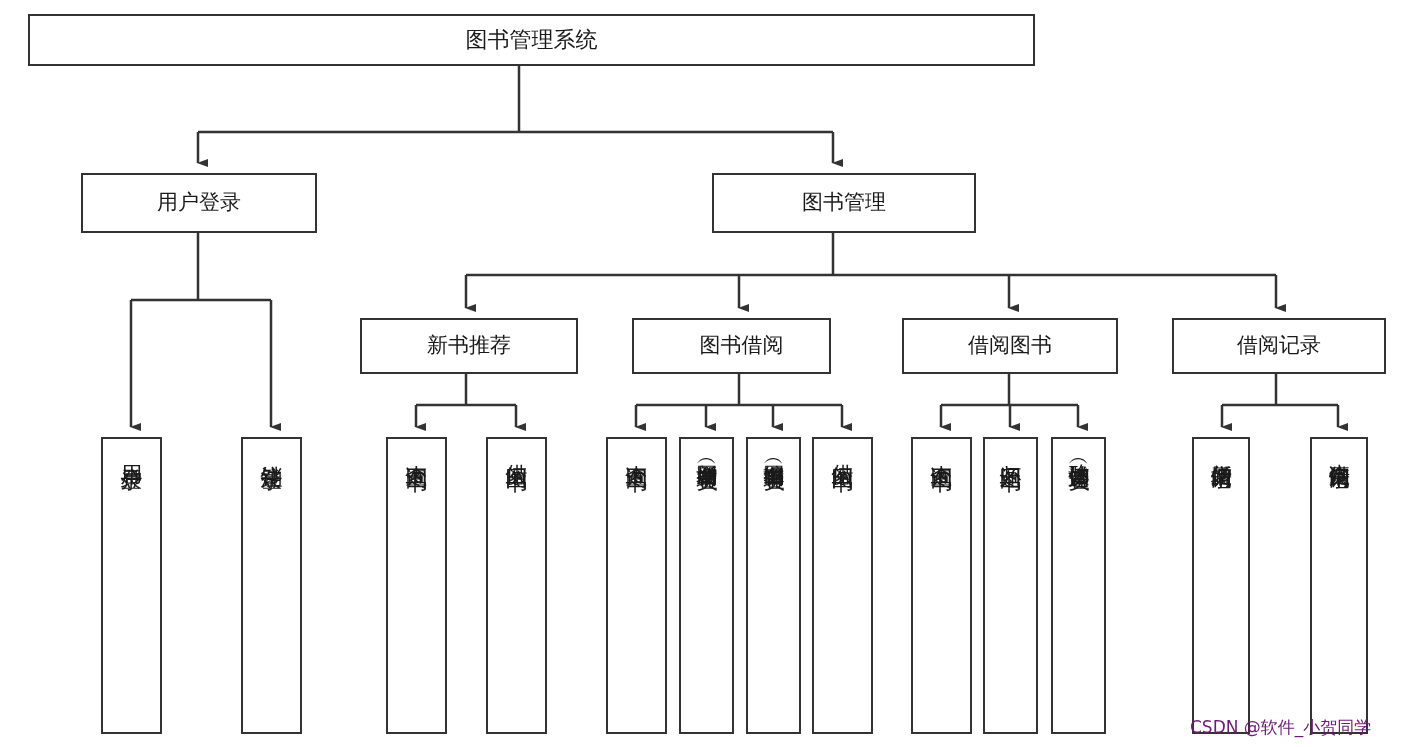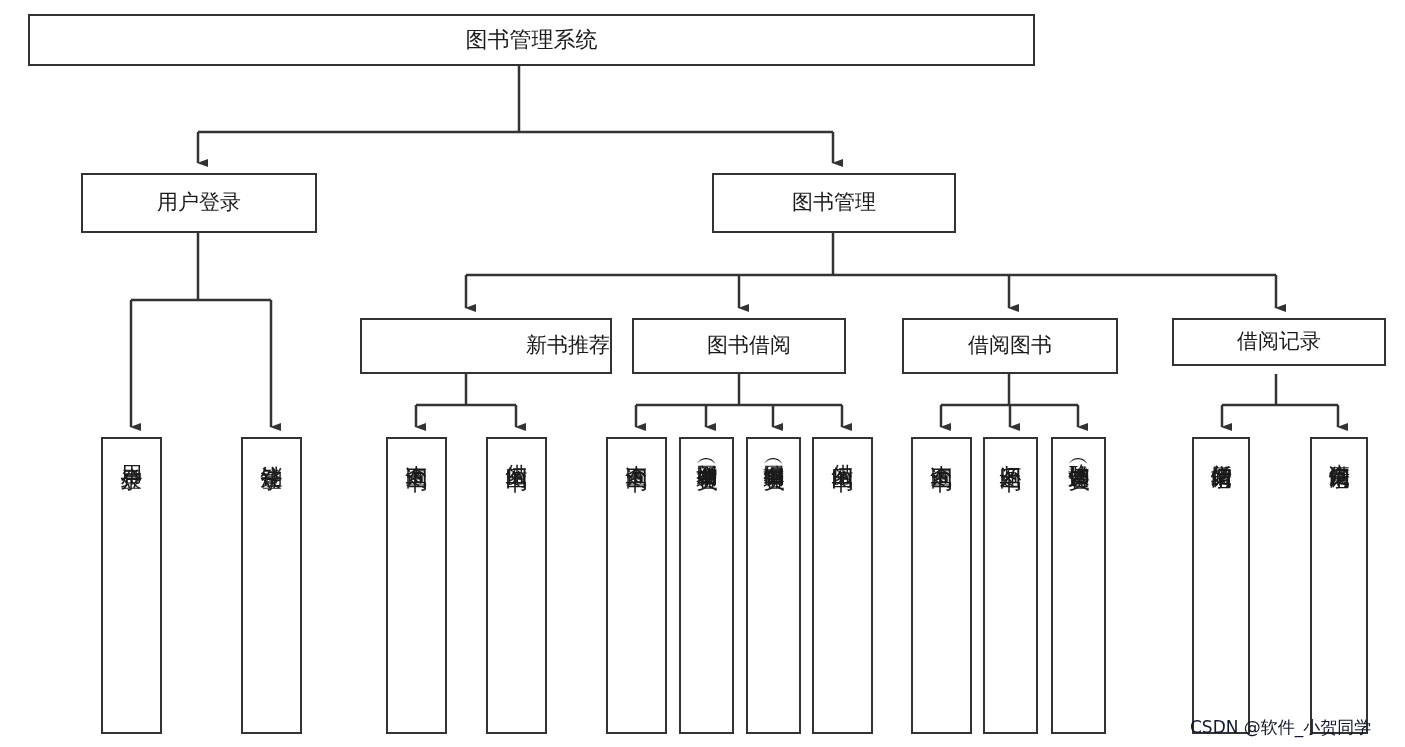--- a/index.html
+++ b/index.html
@@ -66,21 +66,21 @@
   }
   .node.vert.tight .label {
     font-size: 21px;
     letter-spacing: 1px;
   }
   .watermark {
     position: absolute;
     left: 1190px;
     top: 716px;
     font-size: 17px;
-    color: #0f172a;
+    color: #701a75;
     white-space: nowrap;
     user-select: none;
   }
 </style>
 </head>
 <body>
 
 <div id="diagram">
 
   <svg class="connectors" viewBox="0 0 1405 747">
@@ -133,34 +133,34 @@
     </g>
   </svg>
 
   <div class="node horiz root" style="left:15px; top:14px; width:1007px; height:52px;margin-left:13px;">
     <span class="label">图书管理系统</span>
   </div>
 
   <div class="node horiz" style="left:81px; top:173px; width:236px; height:60px;">
     <span class="label">用户登录</span>
   </div>
-  <div class="node horiz" style="left:712px; top:173px; width:244px; height:60px;">
+  <div class="node horiz" style="left:712px; top:173px; width:264px; height:60px;">
     <span class="label">图书管理</span>
   </div>
 
-  <div class="node horiz" style="left:360px; top:318px; width:252px; height:56px;justify-content:flex-end;">
+  <div class="node horiz" style="left:360px; top:318px; width:218px; height:56px;">
     <span class="label">新书推荐</span>
   </div>
-  <div class="node horiz" style="left:632px; top:318px; width:214px; height:56px;padding-left:20px;">
+  <div class="node horiz" style="left:632px; top:318px; width:199px; height:56px;padding-left:20px;">
     <span class="label">图书借阅</span>
   </div>
   <div class="node horiz" style="left:902px; top:318px; width:216px; height:56px;">
     <span class="label">借阅图书</span>
   </div>
-  <div class="node horiz" style="left:1172px; top:318px; width:214px; height:48px;">
+  <div class="node horiz" style="left:1172px; top:318px; width:214px; height:56px;">
     <span class="label">借阅记录</span>
   </div>
 
   <div class="node vert" style="left:101px; top:437px; width:61px; height:297px;">
     <span class="label">用户登录</span>
   </div>
   <div class="node vert" style="left:241px; top:437px; width:61px; height:297px;">
     <span class="label">注销登录</span>
   </div>
 

